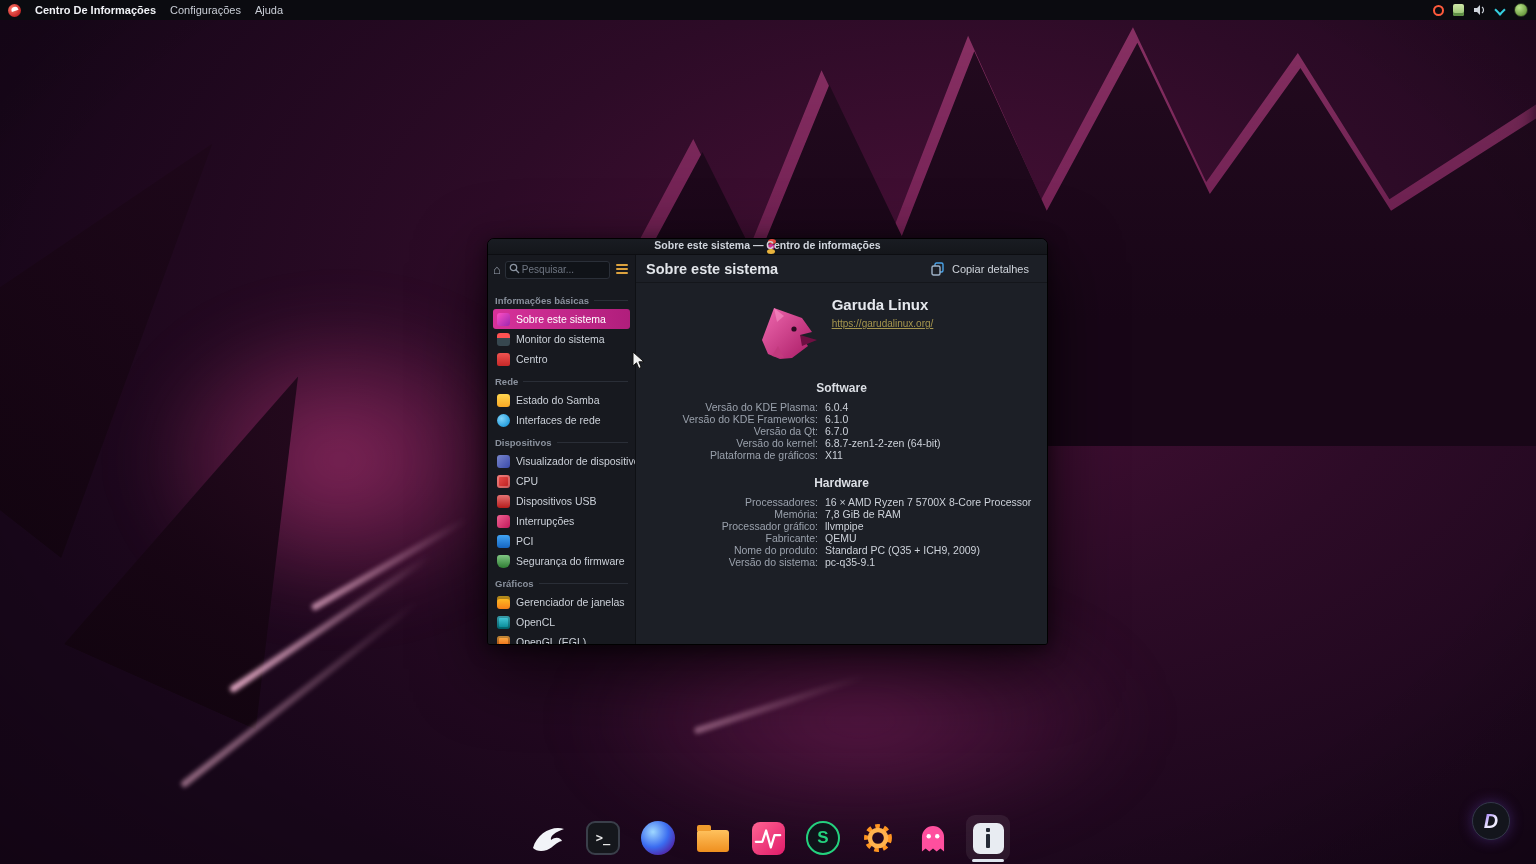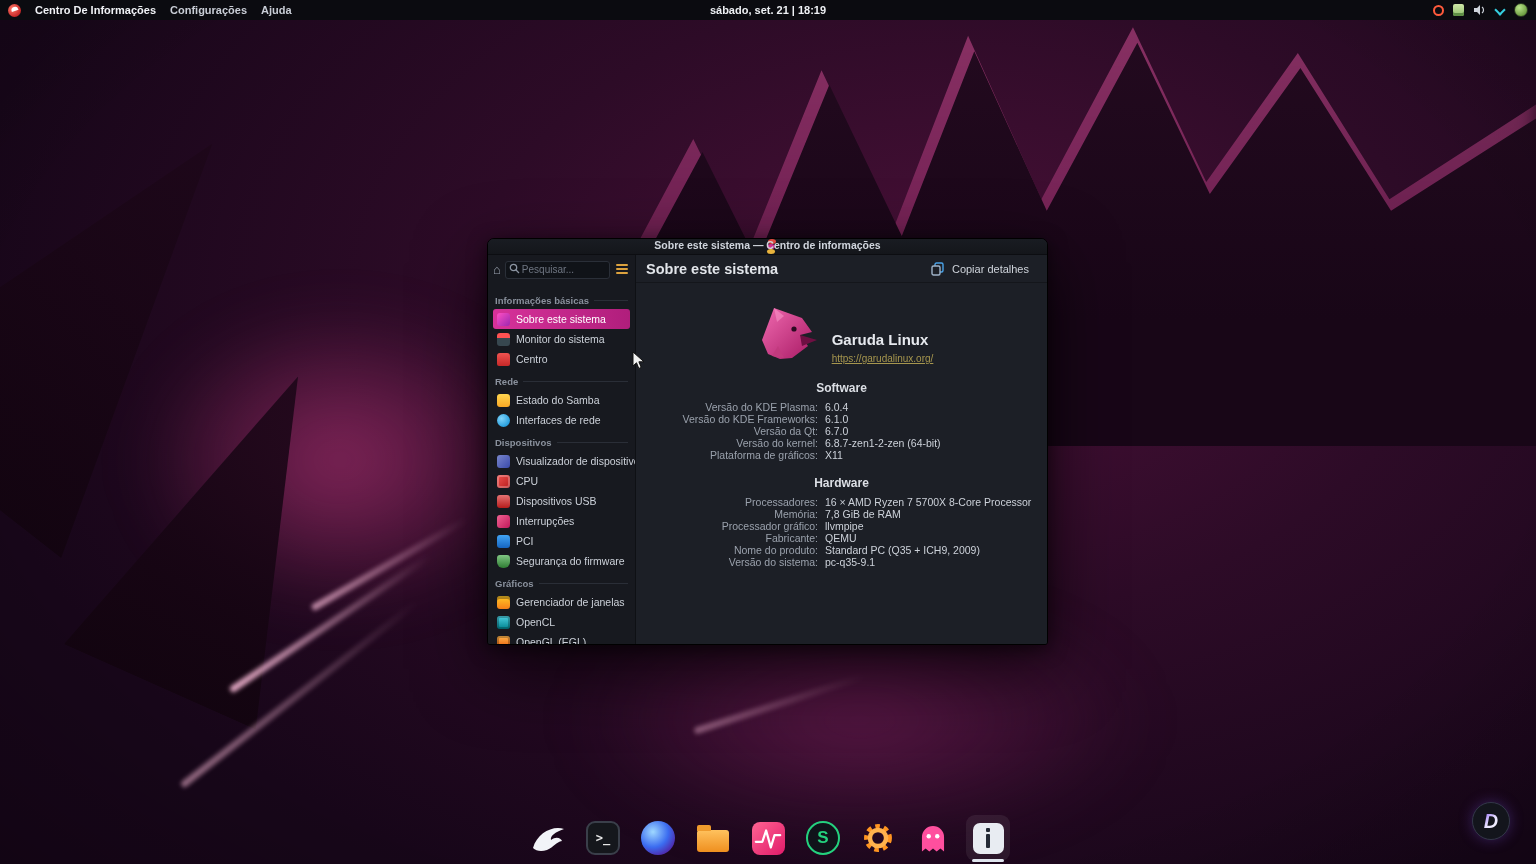--- a/index.html
+++ b/index.html
@@ -31,21 +31,21 @@
   .wp-vignette { position:absolute; inset:0; background:radial-gradient(1400px 900px at 50% 45%, rgba(0,0,0,0) 55%, rgba(0,0,0,.45) 100%); }
 
   
   .panel { position:absolute; left:0; top:0; width:1536px; height:20px; background:#0b0b10;
       display:flex; align-items:center; color:#d6dae2; font-size:11px; z-index:40; }
   .panel-left { display:flex; align-items:center; gap:14px; padding-left:8px; }
   .panel-logo { width:13px; height:13px; border-radius:50%; background:radial-gradient(circle at 35% 35%, #ff7a6a, #c62828 70%);
       position:relative; }
   .panel-logo::after { content:""; position:absolute; left:3px; top:3px; width:7px; height:4px;
       border-radius:4px 4px 0 0; background:#fff; transform:rotate(-20deg); }
-  .menu-item { cursor:default; color:#c9cdd6;font-weight:bold; }
+  .menu-item { cursor:default; color:#c9cdd6; }
   .menu-item.active-app { font-weight:bold; color:#f0f2f6; }
   .panel-clock { position:absolute; left:0; right:0; text-align:center; font-weight:bold; color:#eef0f4; pointer-events:none; }
   .panel-tray { margin-left:auto; display:flex; align-items:center; gap:9px; padding-right:8px; z-index:2; }
   .tray-update { width:11px; height:11px; border-radius:50%; border:2px solid #ff5a3c; }
   .tray-clip { width:11px; height:12px; border-radius:2px; background:linear-gradient(180deg,#cfe6a8,#8fbf6a);
       box-shadow:inset 0 -3px 0 #5f8f46; }
   .tray-chev { width:10px; height:10px; position:relative; }
   .tray-chev::before { content:""; position:absolute; left:1px; top:1px; width:6px; height:6px;
       border-right:2px solid #35d0e0; border-bottom:2px solid #35d0e0; transform:rotate(45deg); }
   .tray-avatar { width:14px; height:14px; border-radius:50%; background:radial-gradient(circle at 35% 30%, #b9e48a, #6a9c3f 75%);
@@ -98,21 +98,21 @@
   .i-usb     { background:linear-gradient(180deg,#e57373,#b71c1c); }
   .i-irq     { background:linear-gradient(135deg,#f06292,#c2185b); }
   .i-pci     { background:linear-gradient(180deg,#42a5f5,#1565c0); }
   .i-fw      { background:linear-gradient(180deg,#81c784,#2e7d32); border-radius:3px 3px 6px 6px; }
   .i-wm      { background:linear-gradient(180deg,#ffca28,#f57f17); box-shadow:inset 0 3px 0 rgba(0,0,0,.3); }
   .i-opencl  { background:linear-gradient(180deg,#4dd0e1,#00838f); box-shadow:inset 0 0 0 2px rgba(0,0,0,.25); }
   .i-opengl  { background:linear-gradient(180deg,#ffb74d,#e65100); box-shadow:inset 0 0 0 2px rgba(0,0,0,.25); }
 
   
   .content { background:#1c1f26; padding-top:13px; overflow:hidden; }
-  .about-row { display:flex; justify-content:center; align-items:flex-end; gap:12px; }
+  .about-row { display:flex; justify-content:center; align-items:flex-start; gap:12px; }
   .distro-name { font-size:15px; font-weight:bold; color:#e6e9ee; }
   .distro-link { font-size:10px; color:#a6964e; text-decoration:underline; cursor:pointer; display:inline-block; margin-top:5px; }
   .sec-title { text-align:center; font-size:12px; font-weight:bold; color:#dcdfe5; margin-top:15px; margin-bottom:6px; }
   .kv { display:grid; grid-template-columns:182px 1fr; column-gap:7px; line-height:12px; }
   .kv-l { text-align:right; font-size:10.5px; color:#9aa1ac; }
   .kv-v { text-align:left; font-size:10.5px; color:#ccd1d9; }
 
   
   .dock { position:absolute; left:0; right:0; bottom:3px; display:flex; justify-content:center; align-items:flex-end; gap:11px; z-index:40; }
   .dock-item { width:44px; height:46px; display:flex; align-items:center; justify-content:center; position:relative; cursor:pointer; }
@@ -158,21 +158,20 @@
   <div class="wp-vignette"></div>
 </div>
 
 <div class="panel">
   <div class="panel-left">
     <div class="panel-logo"></div>
     <span class="menu-item active-app">Centro De Informações</span>
     <span class="menu-item">Configurações</span>
     <span class="menu-item">Ajuda</span>
   </div>
-  <div class="panel-clock">sábado, set. 21 | 18:19</div>
   <div class="panel-tray">
     <span class="tray-update"></span>
     <span class="tray-clip"></span>
     <svg width="13" height="12" viewBox="0 0 13 12">
       <polygon points="1,4 4,4 7,1 7,11 4,8 1,8" fill="#cfd4dc"></polygon>
       <path d="M9 3 C11 4.5 11 7.5 9 9" stroke="#cfd4dc" stroke-width="1.2" fill="none"></path>
     </svg>
     <span class="tray-chev"></span>
     <span class="tray-avatar"></span>
   </div>

